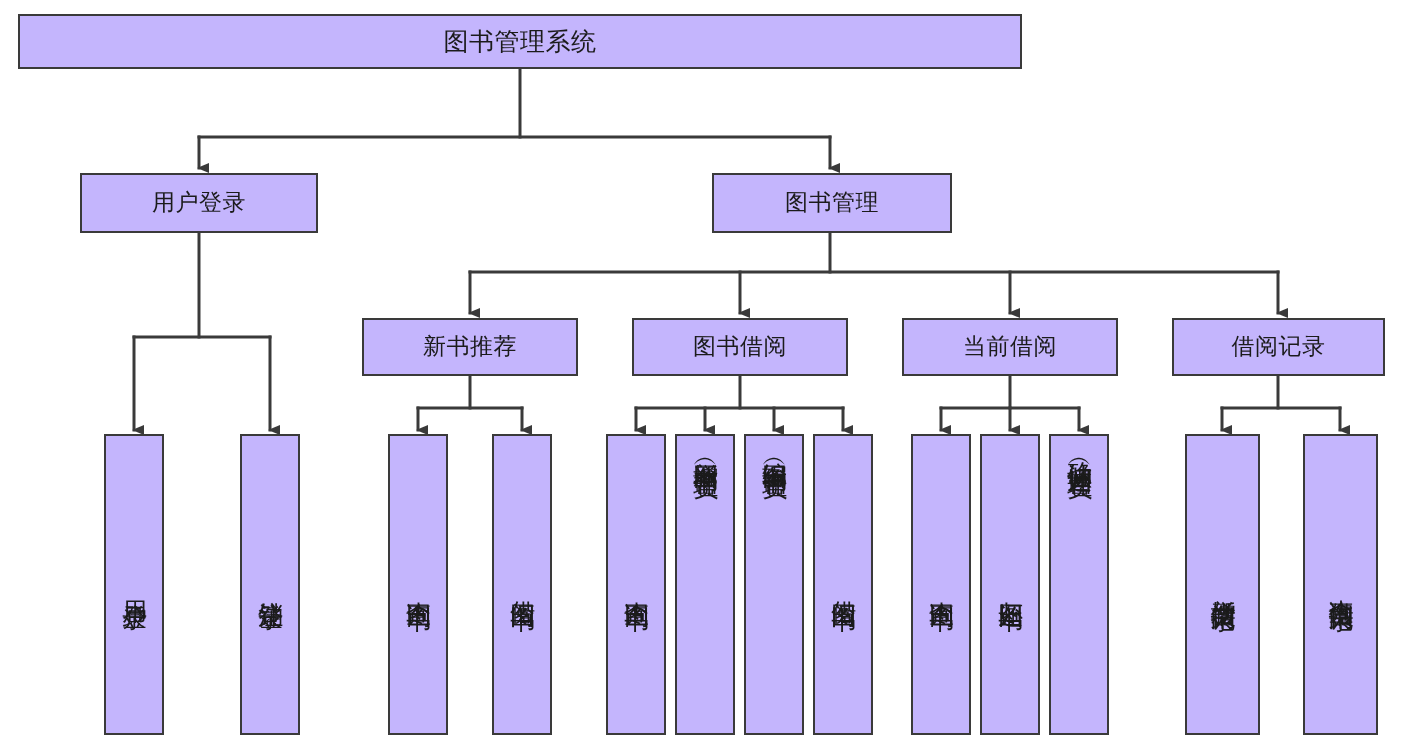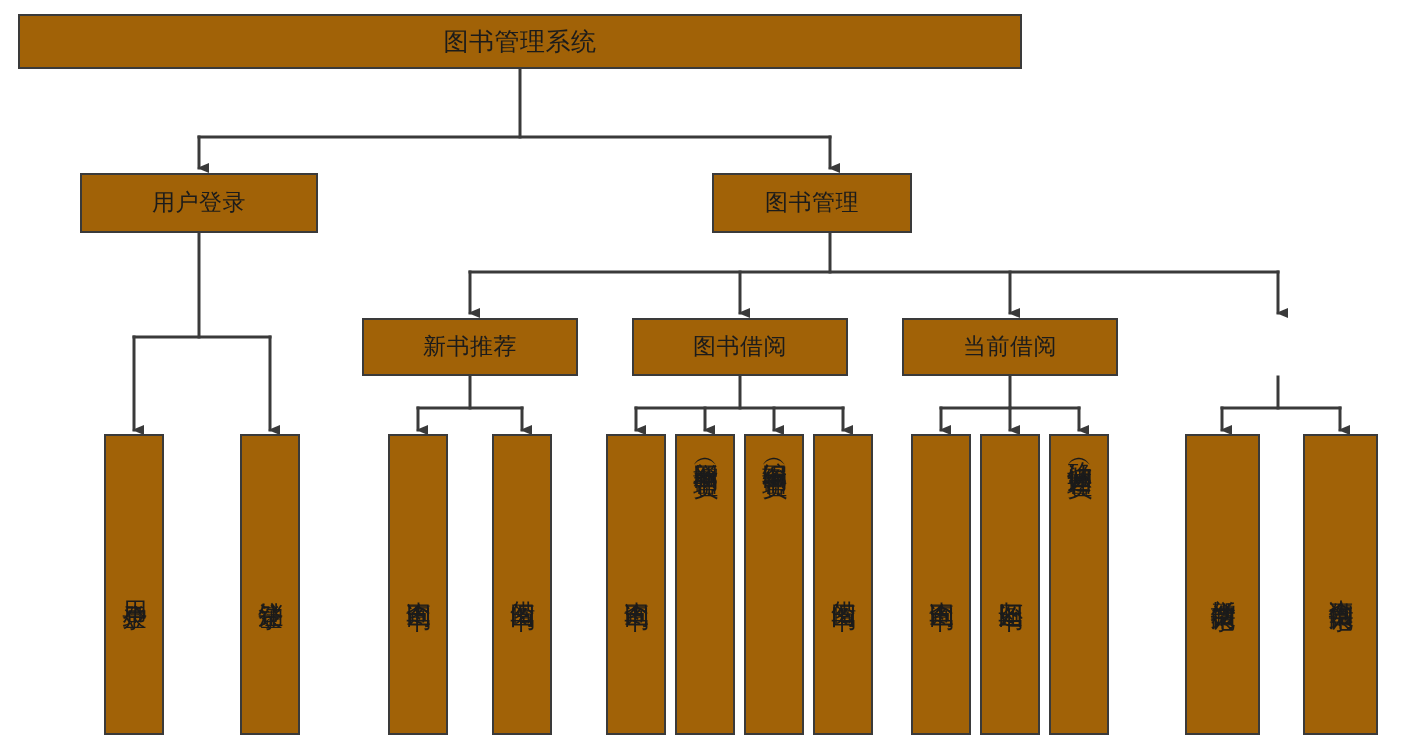--- a/index.html
+++ b/index.html
@@ -31,21 +31,21 @@
     top: 0;
     width: 1405px;
     height: 747px;
     z-index: 1;
   }
 
   
   .node {
     position: absolute;
     box-sizing: border-box;
-    background: #a16207;
+    background: #c4b5fd;
     border: 2px solid #3a3a3a;
     z-index: 2;
     display: flex;
     align-items: center;
     justify-content: center;
     color: #1b1b1b;
   }
 
   .node .label {
     display: block;
@@ -153,36 +153,39 @@
   </svg>
 
   <div class="node horiz root" style="left:18px; top:14px; width:1004px; height:55px;">
     <span class="label">图书管理系统</span>
   </div>
 
   <div class="node horiz" style="left:80px; top:173px; width:238px; height:60px;">
     <span class="label">用户登录</span>
   </div>
 
-  <div class="node horiz" style="left:712px; top:173px; width:200px; height:60px;">
+  <div class="node horiz" style="left:712px; top:173px; width:240px; height:60px;">
     <span class="label">图书管理</span>
   </div>
 
   <div class="node horiz" style="left:362px; top:318px; width:216px; height:58px;">
     <span class="label">新书推荐</span>
   </div>
 
   <div class="node horiz" style="left:902px; top:318px; width:216px; height:58px;">
     <span class="label">当前借阅</span>
   </div>
 
   <div class="node horiz" style="left:632px; top:318px; width:216px; height:58px;">
     <span class="label">图书借阅</span>
   </div>
 
+  <div class="node horiz" style="left:1172px; top:318px; width:213px; height:58px;">
+    <span class="label">借阅记录</span>
+  </div>
 
   <div class="node vert centered" style="left:104px; top:434px; width:60px; height:301px;">
     <span class="label">用户登录</span>
   </div>
 
   <div class="node vert centered" style="left:240px; top:434px; width:60px; height:301px;">
     <span class="label">注销登录</span>
   </div>
 
   <div class="node vert centered" style="left:388px; top:434px; width:60px; height:301px;">

